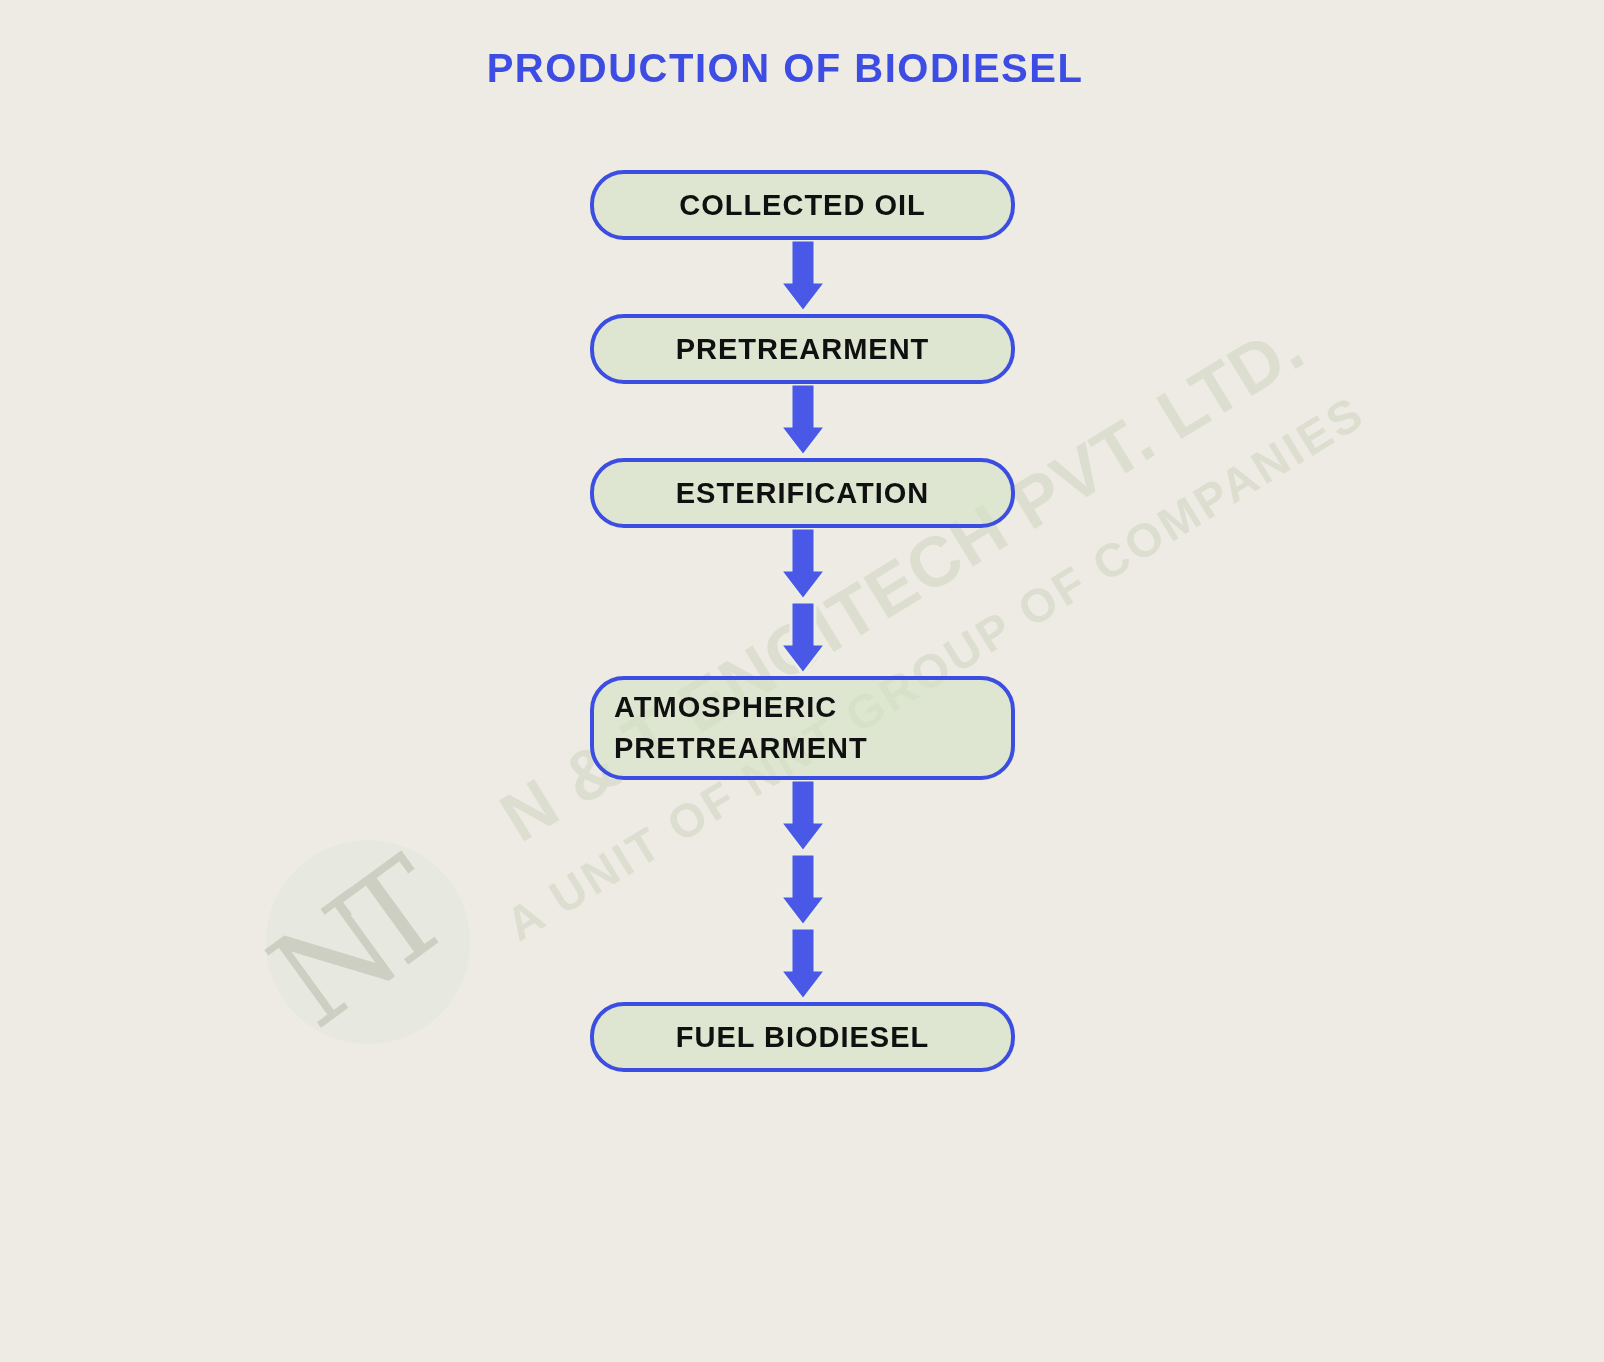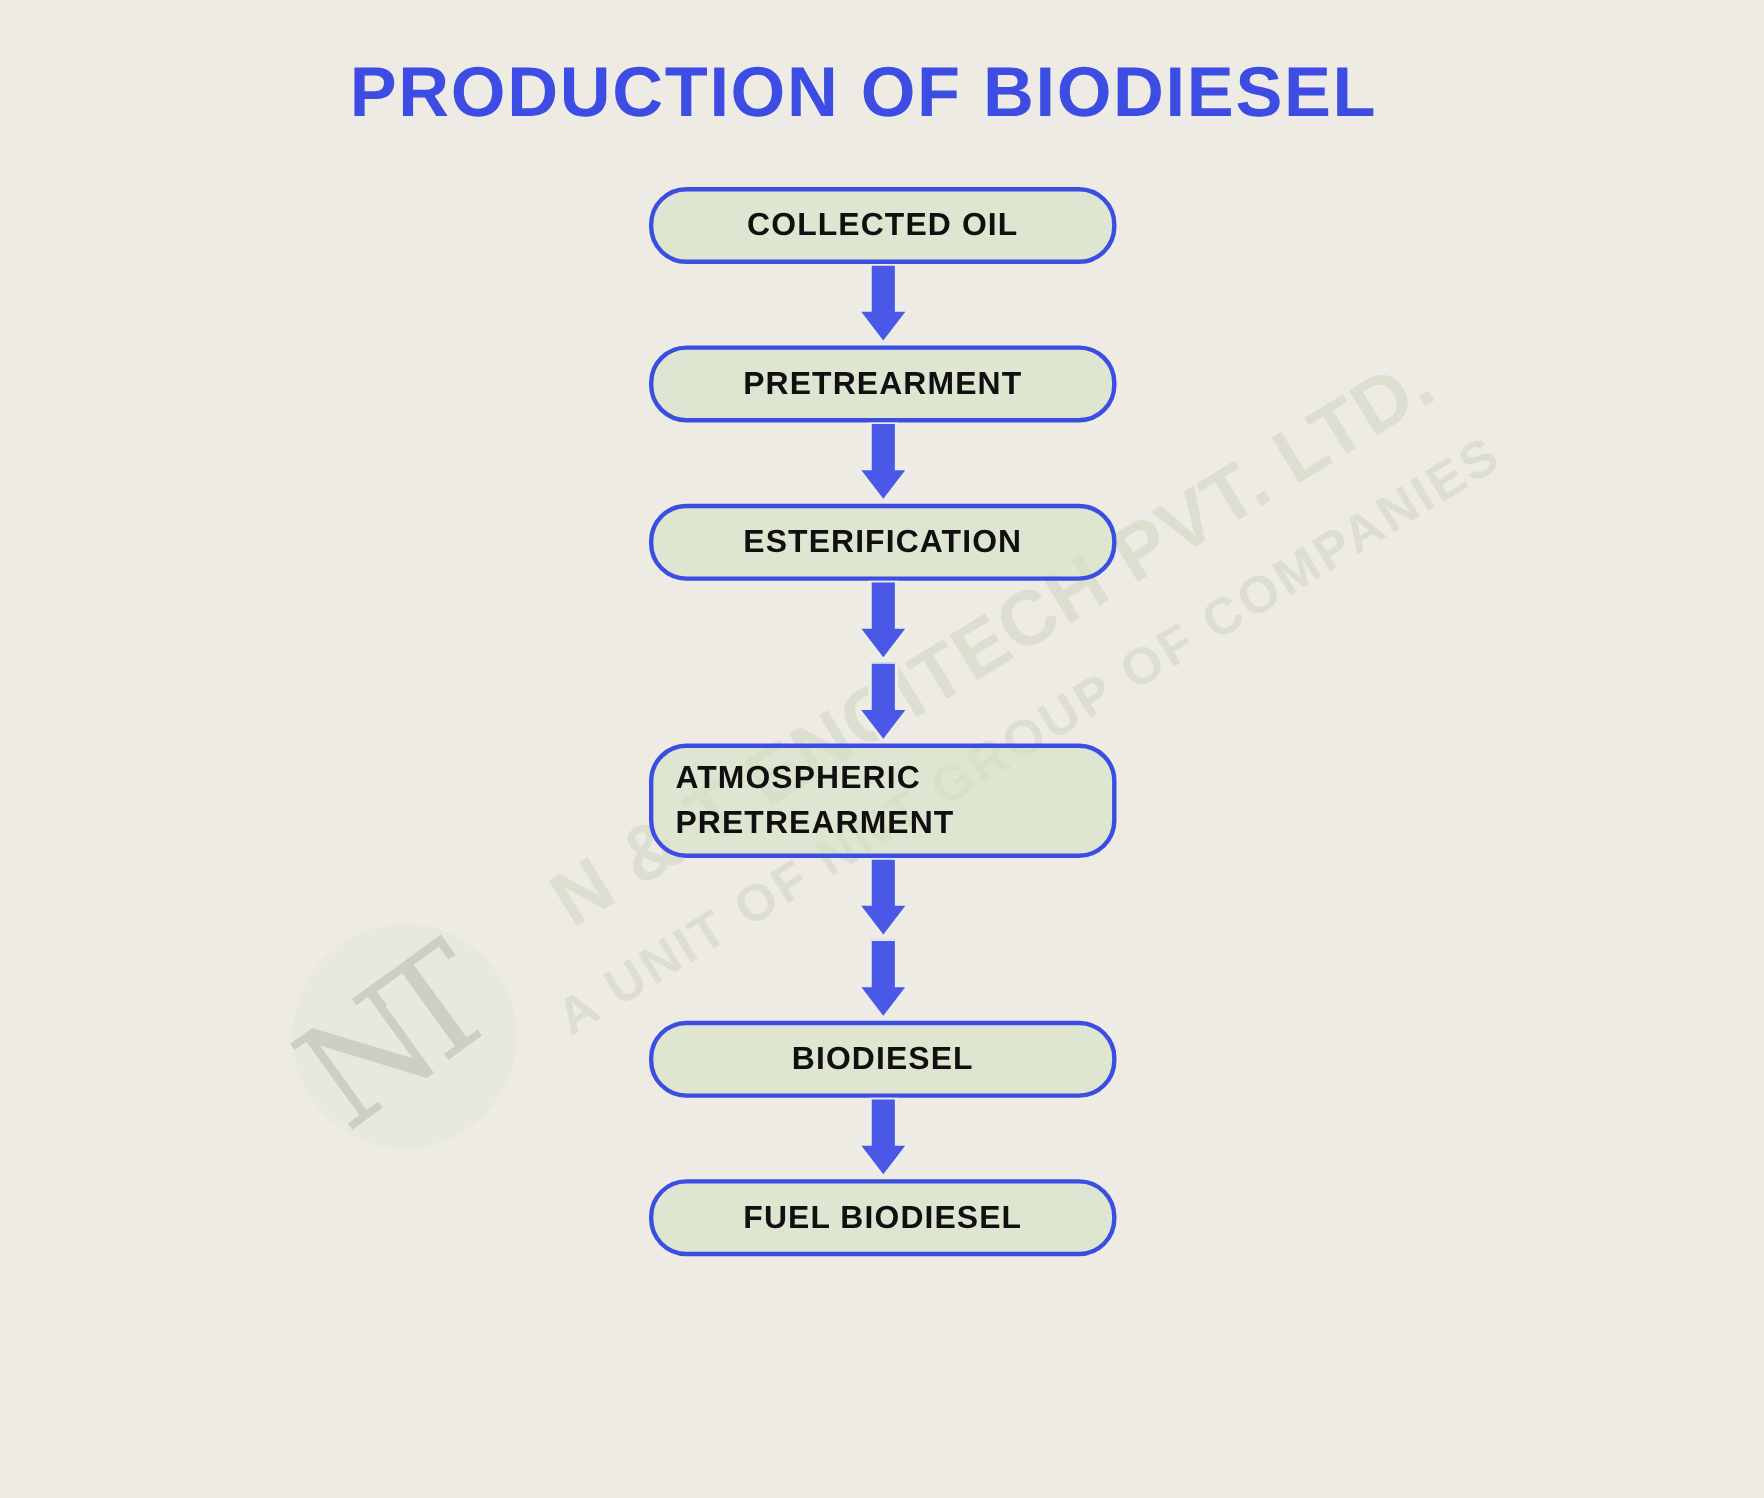--- a/index.html
+++ b/index.html
@@ -26,21 +26,21 @@
     overflow:hidden;
   }
 
   
   .title{
     position:absolute;
     top:46px;
     left:0;
     width:1570px;
     text-align:center;
-    font-size:64px;
+    font-size:40px;
     font-weight:bold;
     letter-spacing:1.5px;
     color:var(--title-blue);
     margin:0;
     z-index:2;
   }
 
   
   .wm-text{
     position:absolute;
@@ -181,23 +181,20 @@
 
     <svg class="arrow" viewBox="0 0 64 74" aria-hidden="true">
       <polygon points="20,0 44,0 44,42 55,42 32,72 9,42 20,42"></polygon>
     </svg>
 
 
     <svg class="arrow" viewBox="0 0 64 74" aria-hidden="true">
       <polygon points="20,0 44,0 44,42 55,42 32,72 9,42 20,42"></polygon>
     </svg>
 
-    <div class="box">
-      <span>BIODIESEL</span>
-    </div>
 
     <svg class="arrow" viewBox="0 0 64 74" aria-hidden="true">
       <polygon points="20,0 44,0 44,42 55,42 32,72 9,42 20,42"></polygon>
     </svg>
 
     <div class="box">
       <span>FUEL BIODIESEL</span>
     </div>
 
   </div>

